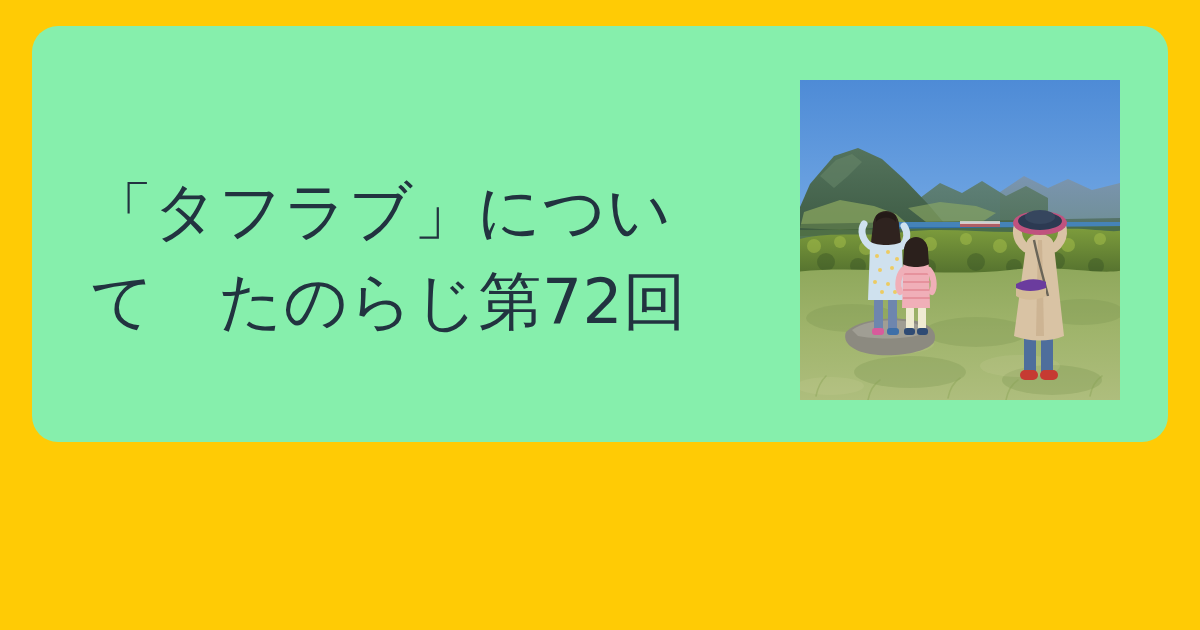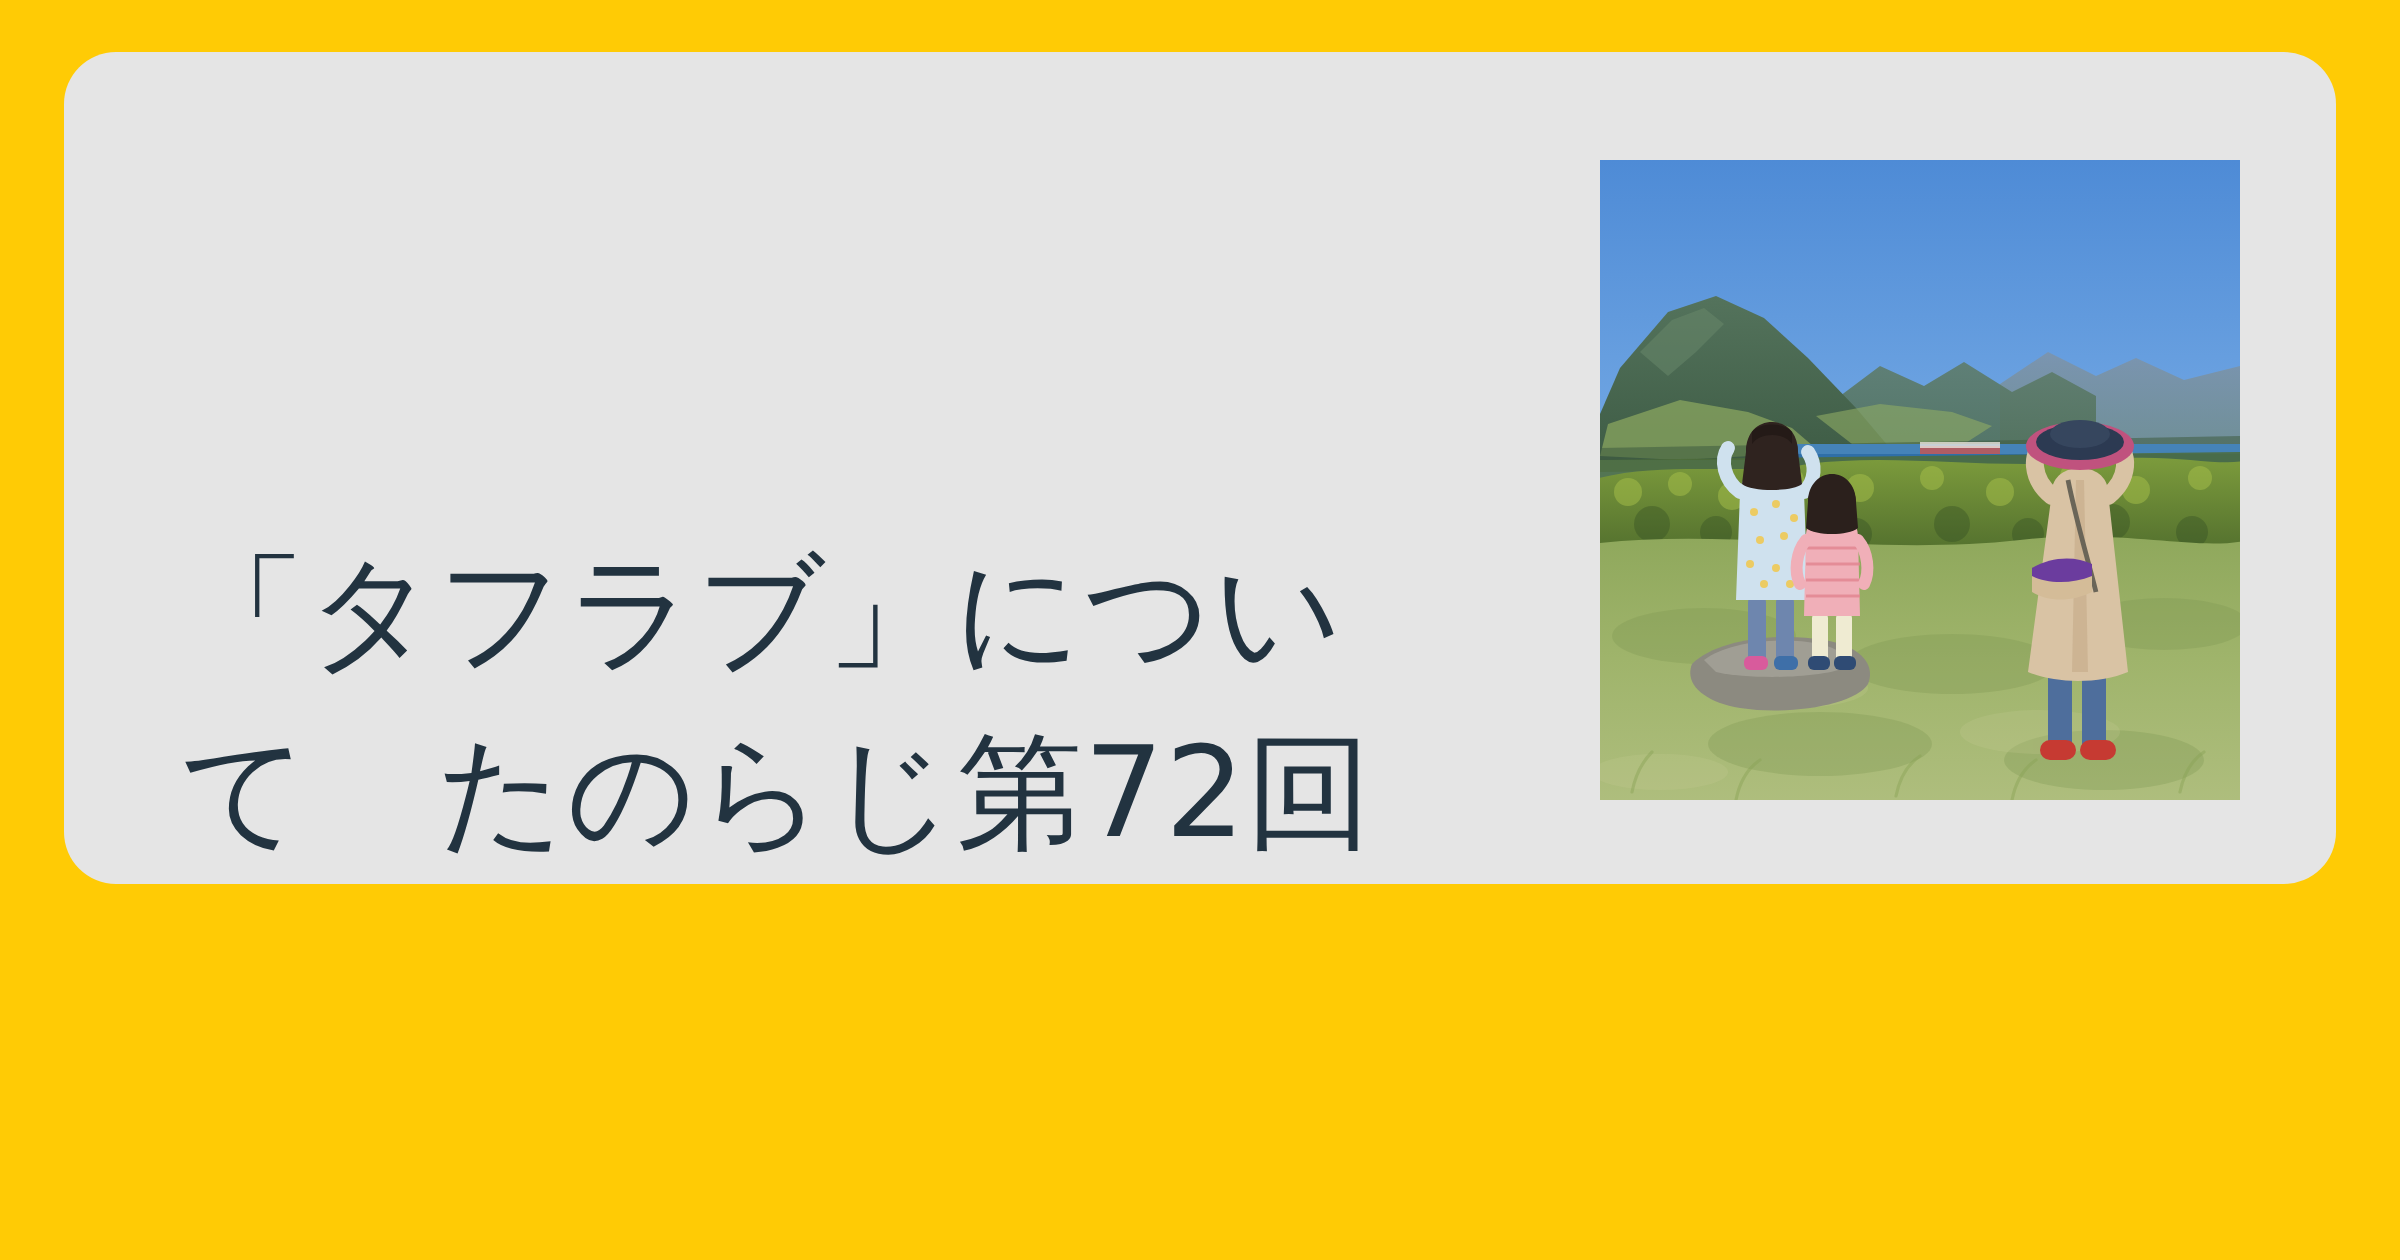--- a/index.html
+++ b/index.html
@@ -15,26 +15,26 @@
     position: relative;
   }
 
   
   #share-card {
     position: absolute;
     left: 32px;
     top: 26px;
     width: 1136px;
     height: 416px;
-    background: #e5e5e5;
+    background: #86efac;
     border-radius: 26px;
     box-sizing: border-box;
     display: flex;
     flex-direction: row;
-    align-items: flex-end;
+    align-items: center;
   }
 
   #episode-title {
     box-sizing: border-box;
     width: 712px;
     padding: 46px 10px 0 58px;
     color: #223340;
     font-size: 63px;
     line-height: 1.43;
     font-weight: 400;

